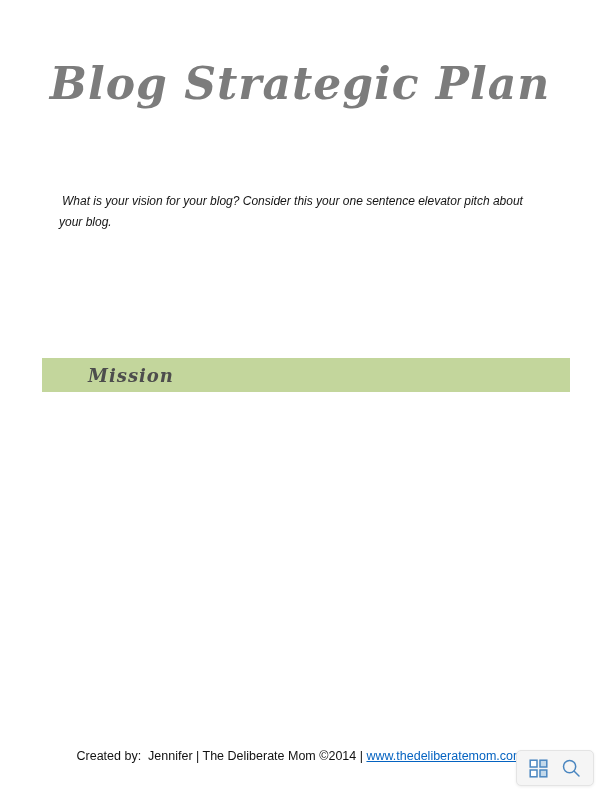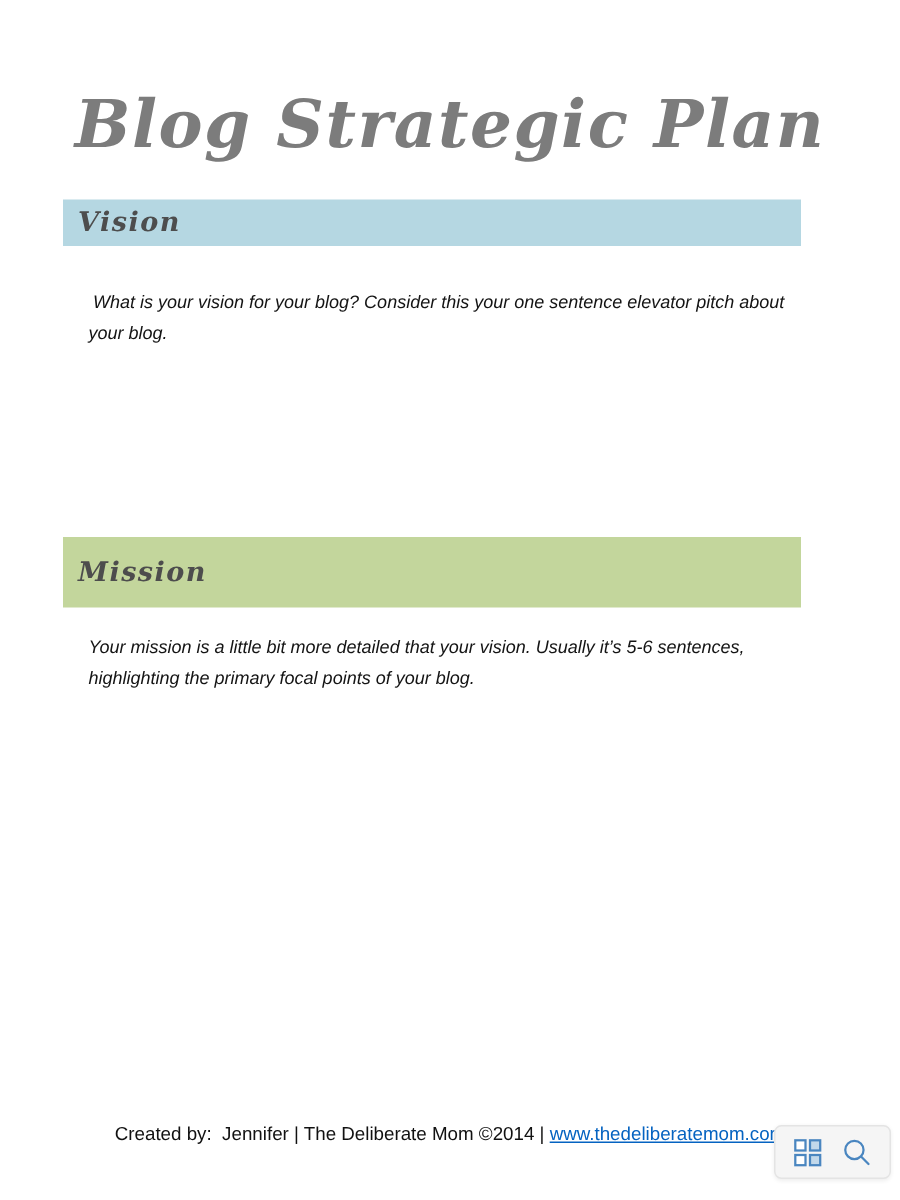--- a/index.html
+++ b/index.html
@@ -41,21 +41,21 @@
   .section-bar .section-label {
     font-family: "DejaVu Serif", serif;
     font-style: italic;
     font-weight: bold;
     font-size: 18px;
     letter-spacing: 1px;
     color: #4d4d4d;
     padding-left: 10px;
   }
   #vision-bar   { top: 133px; height: 31px; }
-  #mission-bar  { top: 358px; height: 47px; }
+  #mission-bar  { top: 358px; height: 34px; padding-left: 36px; }
   
   .section-desc {
     position: absolute;
     margin: 16px;
     font-style: italic;
     font-size: 12px;
     line-height: 21px;
     color: #141414;
   }
   #vision-desc  { top: 175px; left: 43px; width: 486px; text-indent: 3px; }
@@ -106,31 +106,27 @@
   }
   .icon { display: inline-flex; }
 </style>
 </head>
 <body>
 
 <div class="page">
 
   <h1 class="doc-title">Blog Strategic Plan</h1>
 
-  <div class="section-bar" id="vision-bar" style="background: rgb(181, 215, 226);">
-    <span class="section-label">Vision</span>
-  </div>
 
   <p class="section-desc" id="vision-desc">What is your vision for your blog? Consider this your one sentence elevator pitch about your blog.</p>
 
   <div class="section-bar" id="mission-bar" style="background: rgb(195, 214, 156);">
     <span class="section-label">Mission</span>
   </div>
 
-  <p class="section-desc" id="mission-desc">Your mission is a little bit more detailed that your vision. Usually it’s 5-6 sentences, highlighting the primary focal points of your blog.</p>
 
   <div class="footer">
     <span class="credit">Created by:  Jennifer | The Deliberate Mom ©2014 | </span><a href="#" style="color: rgb(5, 99, 193);">www.thedeliberatemom.com</a>
   </div>
 
   <div class="viewer-toolbar">
     <button title="">
       <span class="icon">
         <svg width="19" height="19" viewBox="0 0 19 19">
           <rect x="1.2" y="1.2" width="6.8" height="6.8" fill="#ffffff" class="grid-sq" stroke-width="1.5" stroke="#4a86c0"></rect>

